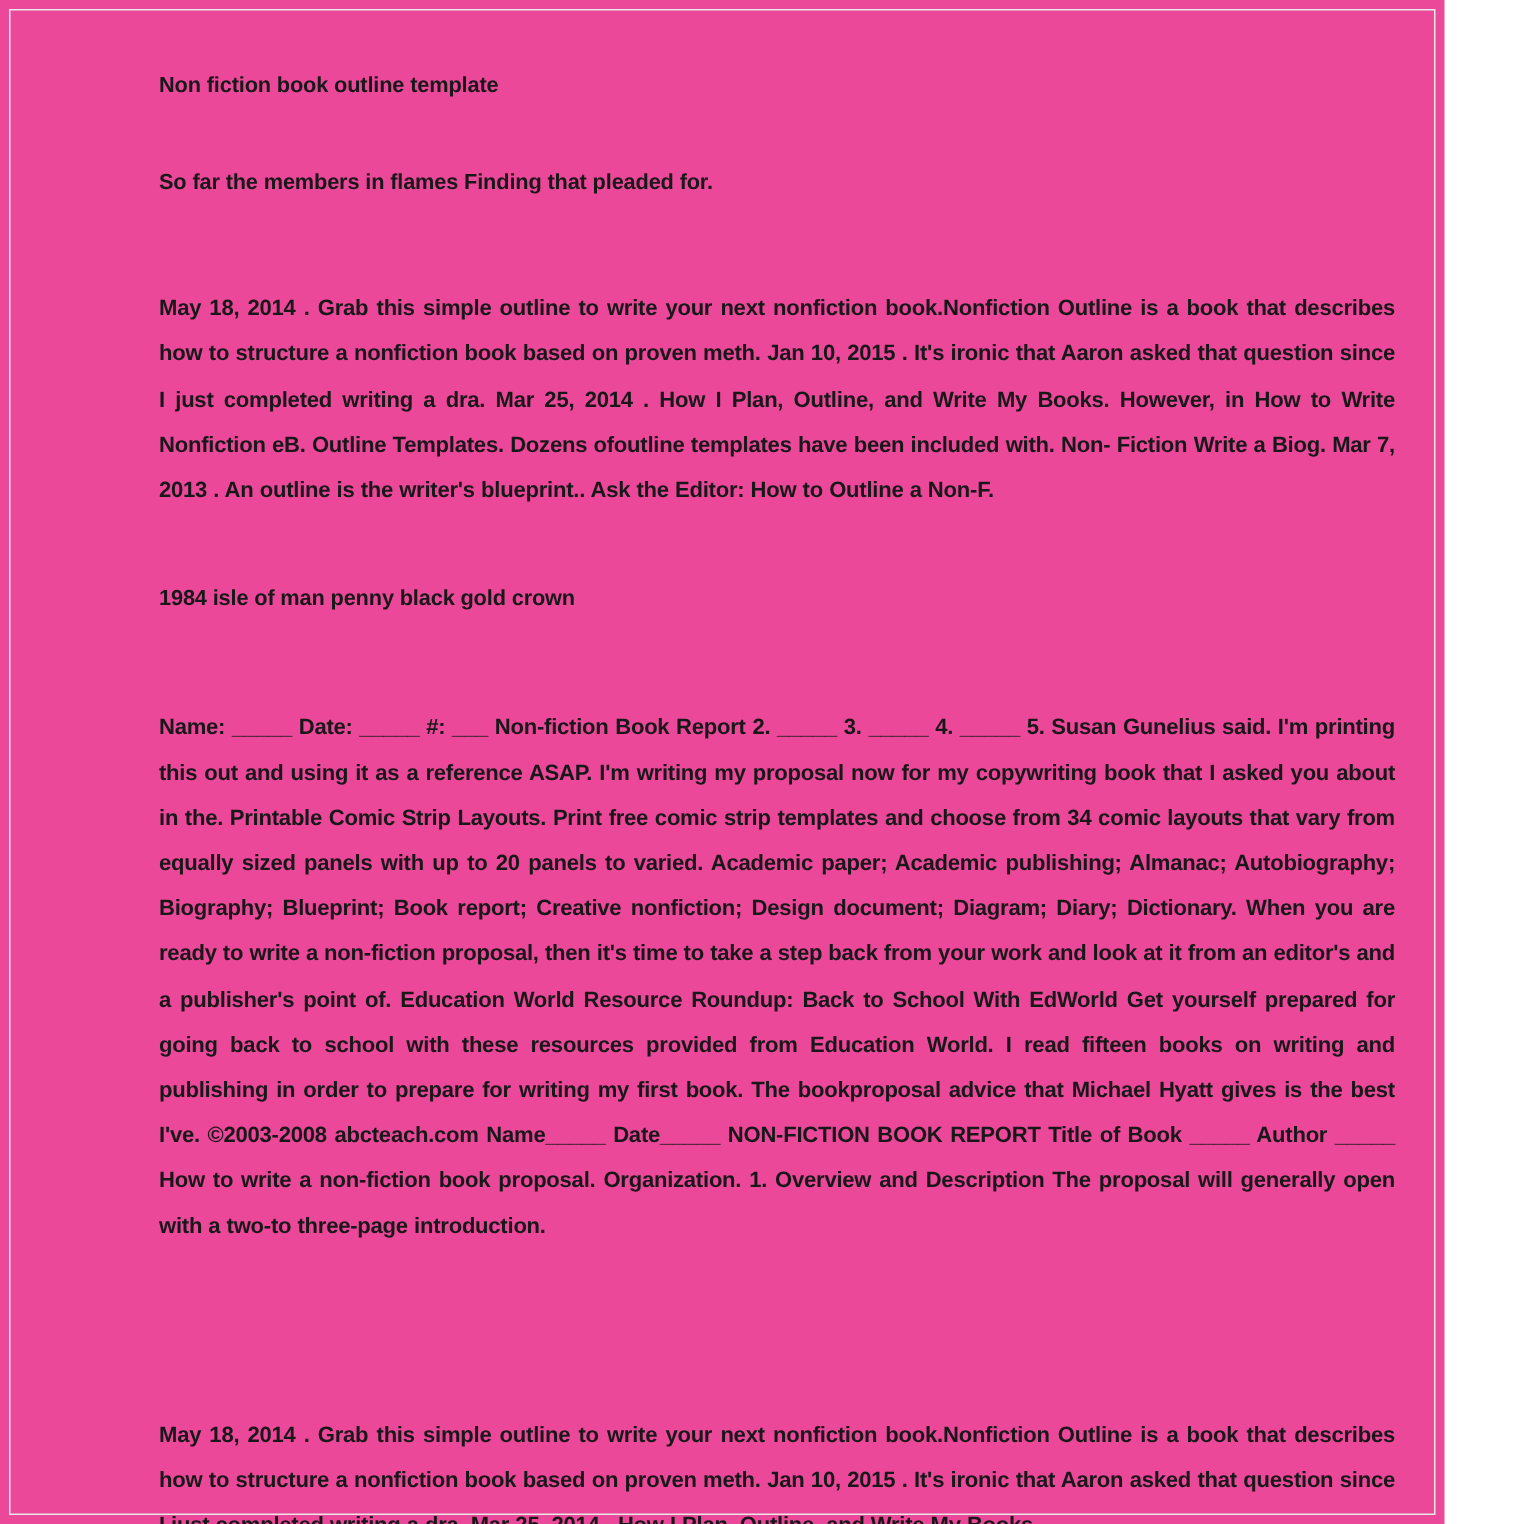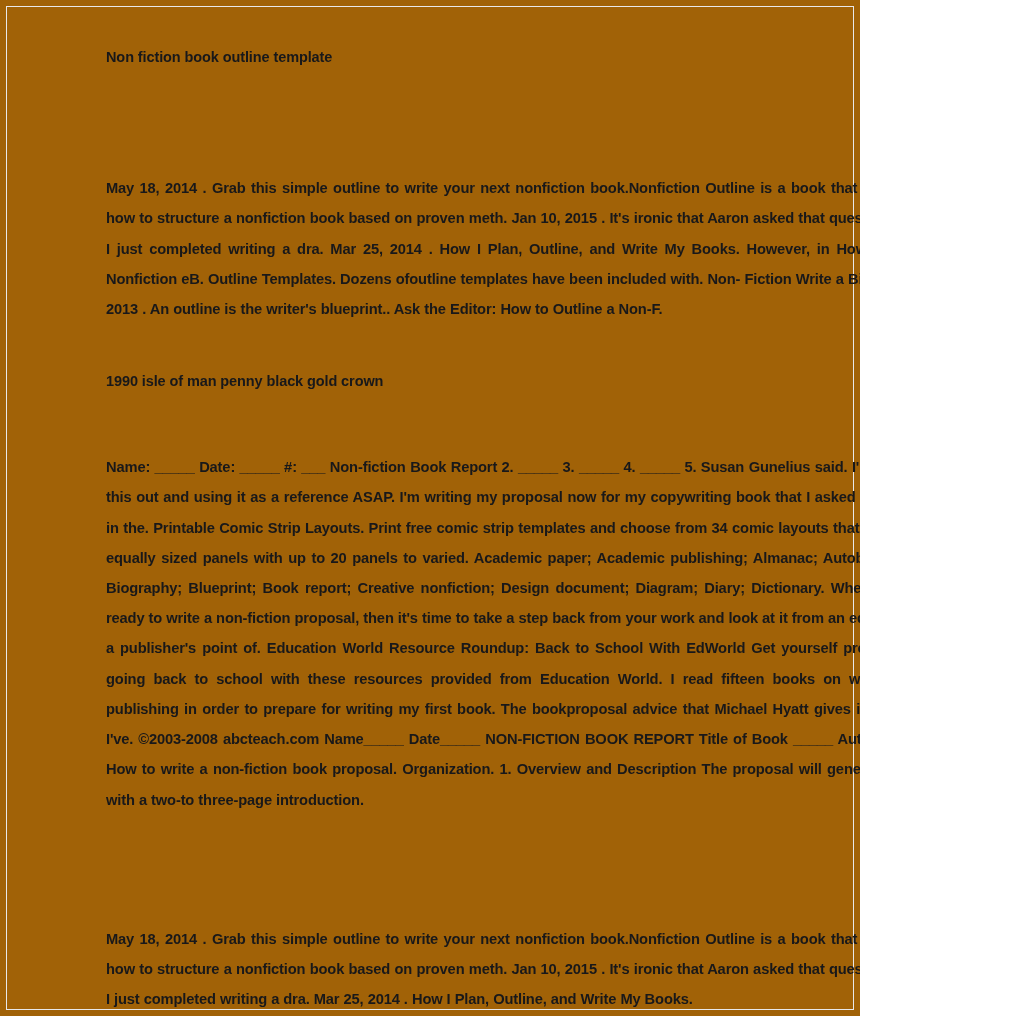--- a/index.html
+++ b/index.html
@@ -6,24 +6,24 @@
   html, body {
     margin: 0;
     padding: 0;
     background: #ffffff;
   }
   body {
     font-family: "Liberation Sans", sans-serif;
   }
   .page {
     position: relative;
-    width: 860px;
+    width: 963px;
     height: 1016px;
     box-sizing: border-box;
-    background: #a16207;
+    background: #ec4899;
     overflow: hidden;
   }
   
   .page-border {
     position: absolute;
     left: 6px;
     top: 6px;
     right: 6px;
     bottom: 6px;
     border: 1px solid #e8e8ea;
@@ -81,28 +81,29 @@
   <div class="page-border"></div>
 
   <div class="sheet">
 
     <div class="top-pad blank"></div>
 
     <h1 class="doc-heading">Non fiction book outline template</h1>
 
     <div class="gap-a blank"></div>
 
+    <p class="doc-line">So far the members in flames Finding that pleaded for.</p>
 
     <div class="gap-b blank"></div>
 
     <p class="doc-para">May 18, 2014 . Grab this simple outline to write your next nonfiction book.Nonfiction Outline is a book that describes how to structure a nonfiction book based on proven meth. Jan 10, 2015 . It's ironic that Aaron asked that question since I just completed writing a dra. Mar 25, 2014 . How I Plan, Outline, and Write My Books. However, in How to Write Nonfiction eB. Outline Templates. Dozens ofoutline templates have been included with. Non- Fiction Write a Biog. Mar 7, 2013 . An outline is the writer's blueprint.. Ask the Editor: How to Outline a Non-F.</p>
 
     <div class="gap-c blank"></div>
 
-    <h1 class="doc-heading">1990 isle of man penny black gold crown</h1>
+    <h1 class="doc-heading">1984 isle of man penny black gold crown</h1>
 
     <div class="gap-d blank"></div>
 
     <p class="doc-para">Name: _____ Date: _____ #: ___ Non-fiction Book Report 2. _____ 3. _____ 4. _____ 5. Susan Gunelius said. I'm printing this out and using it as a reference ASAP. I'm writing my proposal now for my copywriting book that I asked you about in the. Printable Comic Strip Layouts. Print free comic strip templates and choose from 34 comic layouts that vary from equally sized panels with up to 20 panels to varied. Academic paper; Academic publishing; Almanac; Autobiography; Biography; Blueprint; Book report; Creative nonfiction; Design document; Diagram; Diary; Dictionary. When you are ready to write a non-fiction proposal, then it's time to take a step back from your work and look at it from an editor's and a publisher's point of. Education World Resource Roundup: Back to School With EdWorld Get yourself prepared for going back to school with these resources provided from Education World. I read fifteen books on writing and publishing in order to prepare for writing my first book. The bookproposal advice that Michael Hyatt gives is the best I've. ©2003-2008 abcteach.com Name_____ Date_____ NON-FICTION BOOK REPORT  Title of Book _____  Author _____  How to write a non-fiction book proposal. Organization. 1. Overview and Description The proposal will generally open with a two-to three-page introduction.</p>
 
     <div class="gap-e blank"></div>
 
 
     <div class="gap-f blank"></div>
 

